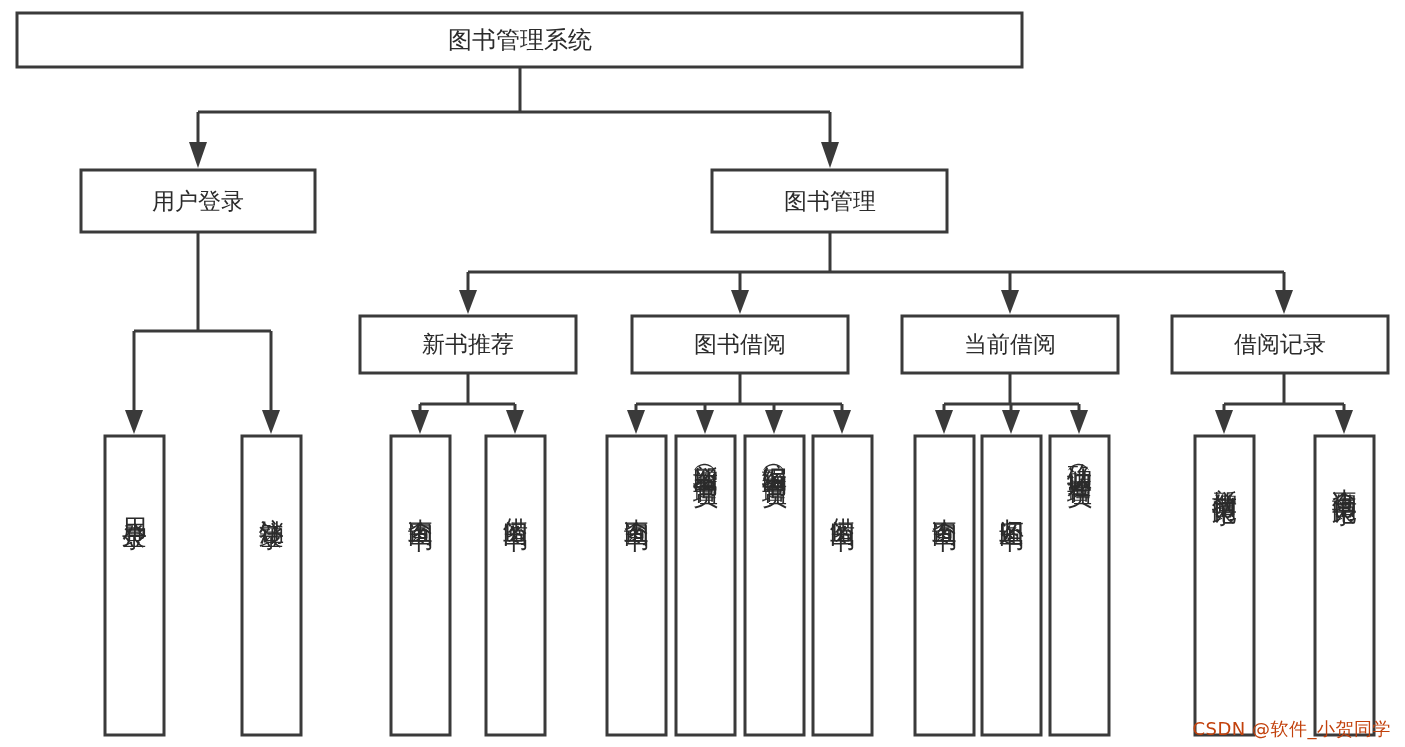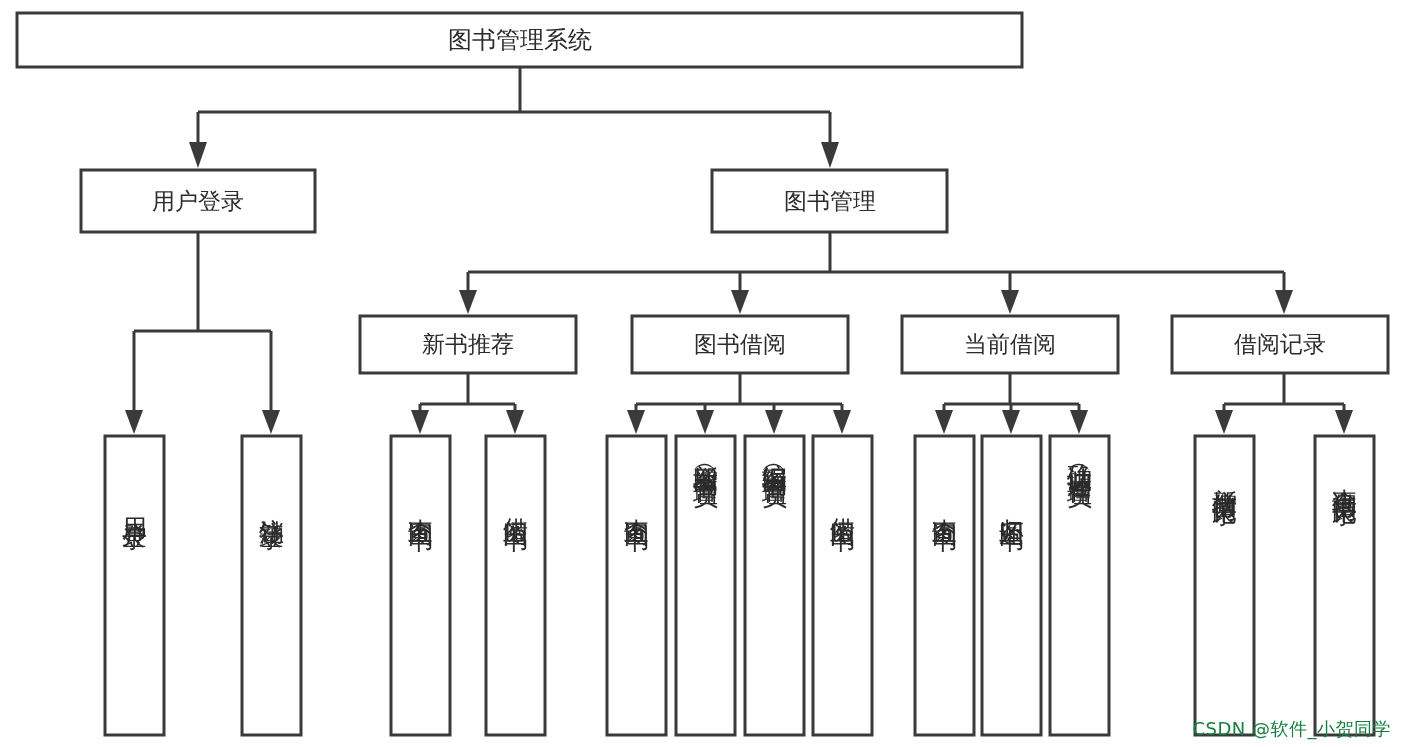--- a/index.html
+++ b/index.html
@@ -74,21 +74,21 @@
     letter-spacing: 3px;
     color: #2b2b2b;
     white-space: nowrap;
   }
   .watermark {
     position: absolute;
     right: 14px;
     bottom: 6px;
     font-family: "DejaVu Sans", "Liberation Sans", sans-serif;
     font-size: 18px;
-    color: #15803d;
+    color: #c2410c;
     letter-spacing: 0.5px;
     white-space: nowrap;
   }
 </style>
 </head>
 <body>
 
 <div id="diagram-root">
 
   <svg class="flow" viewBox="0 0 1405 747" xmlns="http://www.w3.org/2000/svg">

